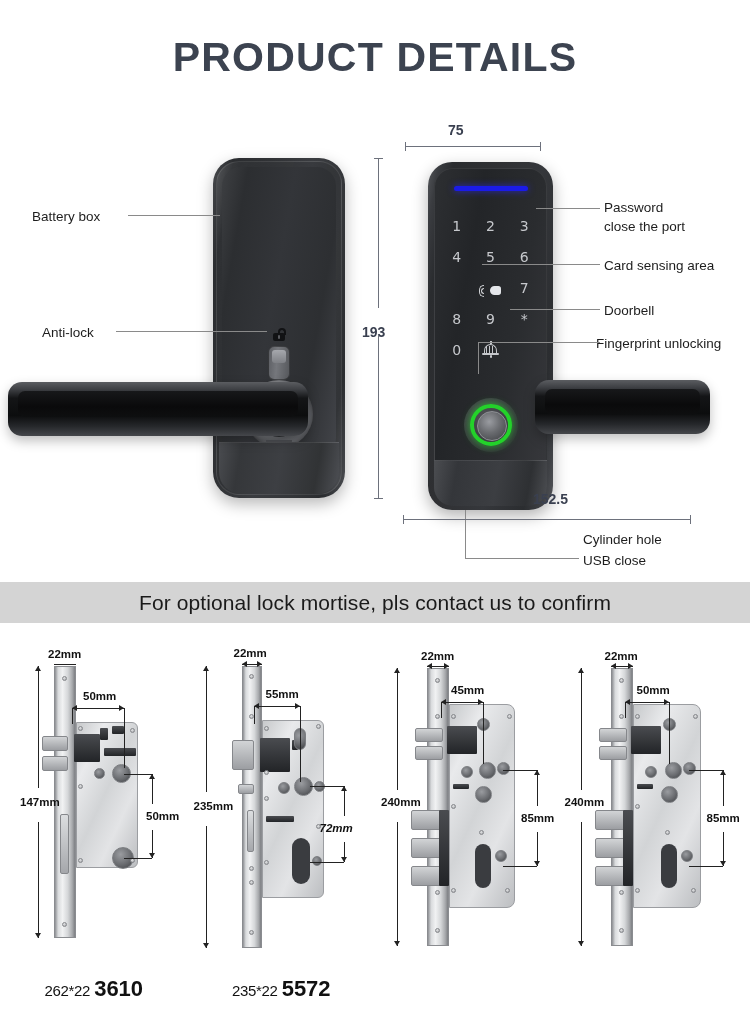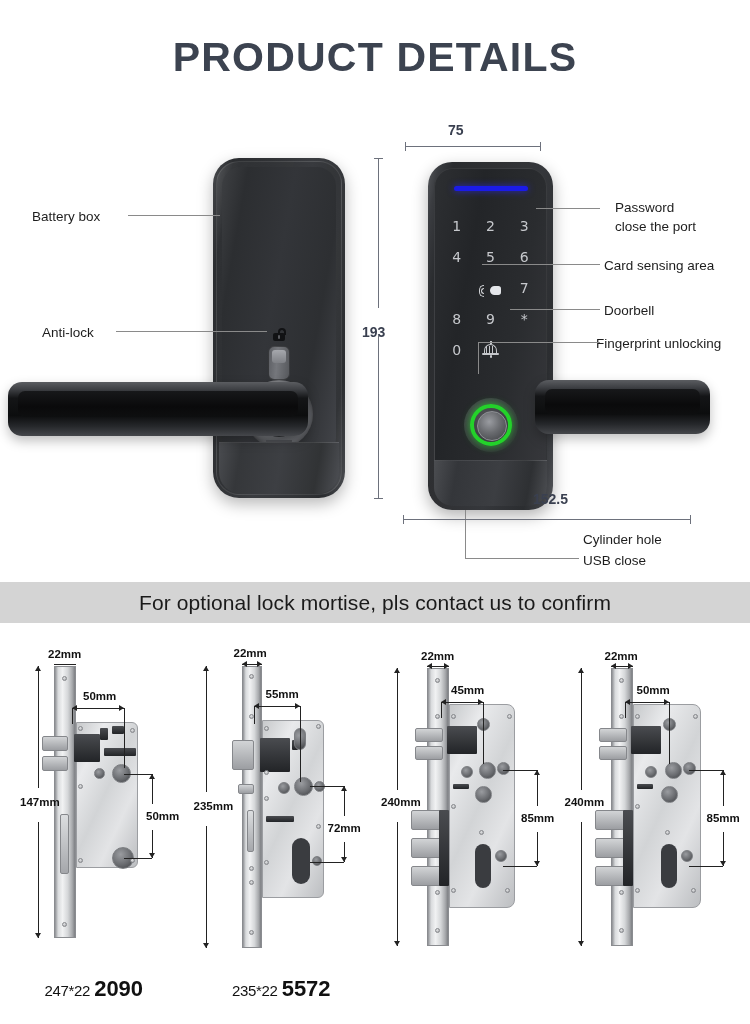--- a/index.html
+++ b/index.html
@@ -459,21 +459,21 @@
   <div class="handle handle-right">
     <div class="gloss"></div>
   </div>
 
   <div class="callout" style="left:32px; top:97px;">Battery box</div>
   <div class="leader" style="left:128px; top:105px; width:92px;"></div>
 
   <div class="callout" style="left:42px; top:213px;">Anti-lock</div>
   <div class="leader" style="left:116px; top:221px; width:151px;"></div>
 
-  <div class="callout" style="left:604px; top:88px;margin-left:11px;">
+  <div class="callout" style="left:604px; top:88px;">
     <div>Password</div>
     <div>close the port</div>
   </div>
   <div class="leader" style="left:536px; top:98px; width:64px;"></div>
 
   <div class="callout" style="left:604px; top:146px;">Card sensing area</div>
   <div class="leader" style="left:482px; top:154px; width:118px;"></div>
 
   <div class="callout" style="left:604px; top:191px;">Doorbell</div>
   <div class="leader" style="left:510px; top:199px; width:90px;"></div>
@@ -552,21 +552,21 @@
       <div class="arrow-d" style="left:35px; top:289px;"></div>
       <div class="mdim" style="left:146px; top:166px;">50mm</div>
       <div class="mline-v" style="left:152px; top:130px; height:30px;"></div>
       <div class="mline-v" style="left:152px; top:186px; height:28px;"></div>
       <div class="mline-h" style="left:124px; top:130px; width:28px;"></div>
       <div class="mline-h" style="left:124px; top:214px; width:28px;"></div>
       <div class="arrow-u" style="left:149px; top:130px;"></div>
       <div class="arrow-d" style="left:149px; top:209px;"></div>
     </div>
     <div class="mcaption">
-      <span class="small">247*22</span><span class="big">2090</span>
+      <span class="small">262*22</span><span class="big">3610</span>
     </div>
   </div>
 
   <div class="mortise-cell">
     <div class="mortise-fig">
       <div class="faceplate" style="left:54px; top:22px; width:20px; height:282px;"></div>
       <div class="screwdot" style="left:61px; top:30px;"></div>
       <div class="screwdot" style="left:61px; top:70px;"></div>
       <div class="screwdot" style="left:61px; top:222px;"></div>
       <div class="screwdot" style="left:61px; top:236px;"></div>
@@ -598,21 +598,21 @@
       <div class="mline-h" style="left:66px; top:62px; width:46px;"></div>
       <div class="mline-v" style="left:66px; top:62px; height:18px;"></div>
       <div class="mline-v" style="left:112px; top:62px; height:76px;"></div>
       <div class="arrow-l" style="left:66px; top:59px;"></div>
       <div class="arrow-r" style="left:107px; top:59px;"></div>
       <div class="mdim" style="left:6px; top:156px;">235mm</div>
       <div class="mline-v" style="left:18px; top:22px; height:126px;"></div>
       <div class="mline-v" style="left:18px; top:182px; height:122px;"></div>
       <div class="arrow-u" style="left:15px; top:22px;"></div>
       <div class="arrow-d" style="left:15px; top:299px;"></div>
-      <div class="mdim" style="left:140px; top:178px;">72mm</div>
+      <div class="mdim" style="left:132px; top:178px;font-style:italic;">72mm</div>
       <div class="mline-v" style="left:156px; top:142px; height:30px;"></div>
       <div class="mline-v" style="left:156px; top:198px; height:20px;"></div>
       <div class="mline-h" style="left:122px; top:142px; width:34px;"></div>
       <div class="mline-h" style="left:122px; top:218px; width:34px;"></div>
       <div class="arrow-u" style="left:153px; top:142px;"></div>
       <div class="arrow-d" style="left:153px; top:213px;"></div>
     </div>
     <div class="mcaption">
       <span class="small">235*22</span><span class="big">5572</span>
     </div>

